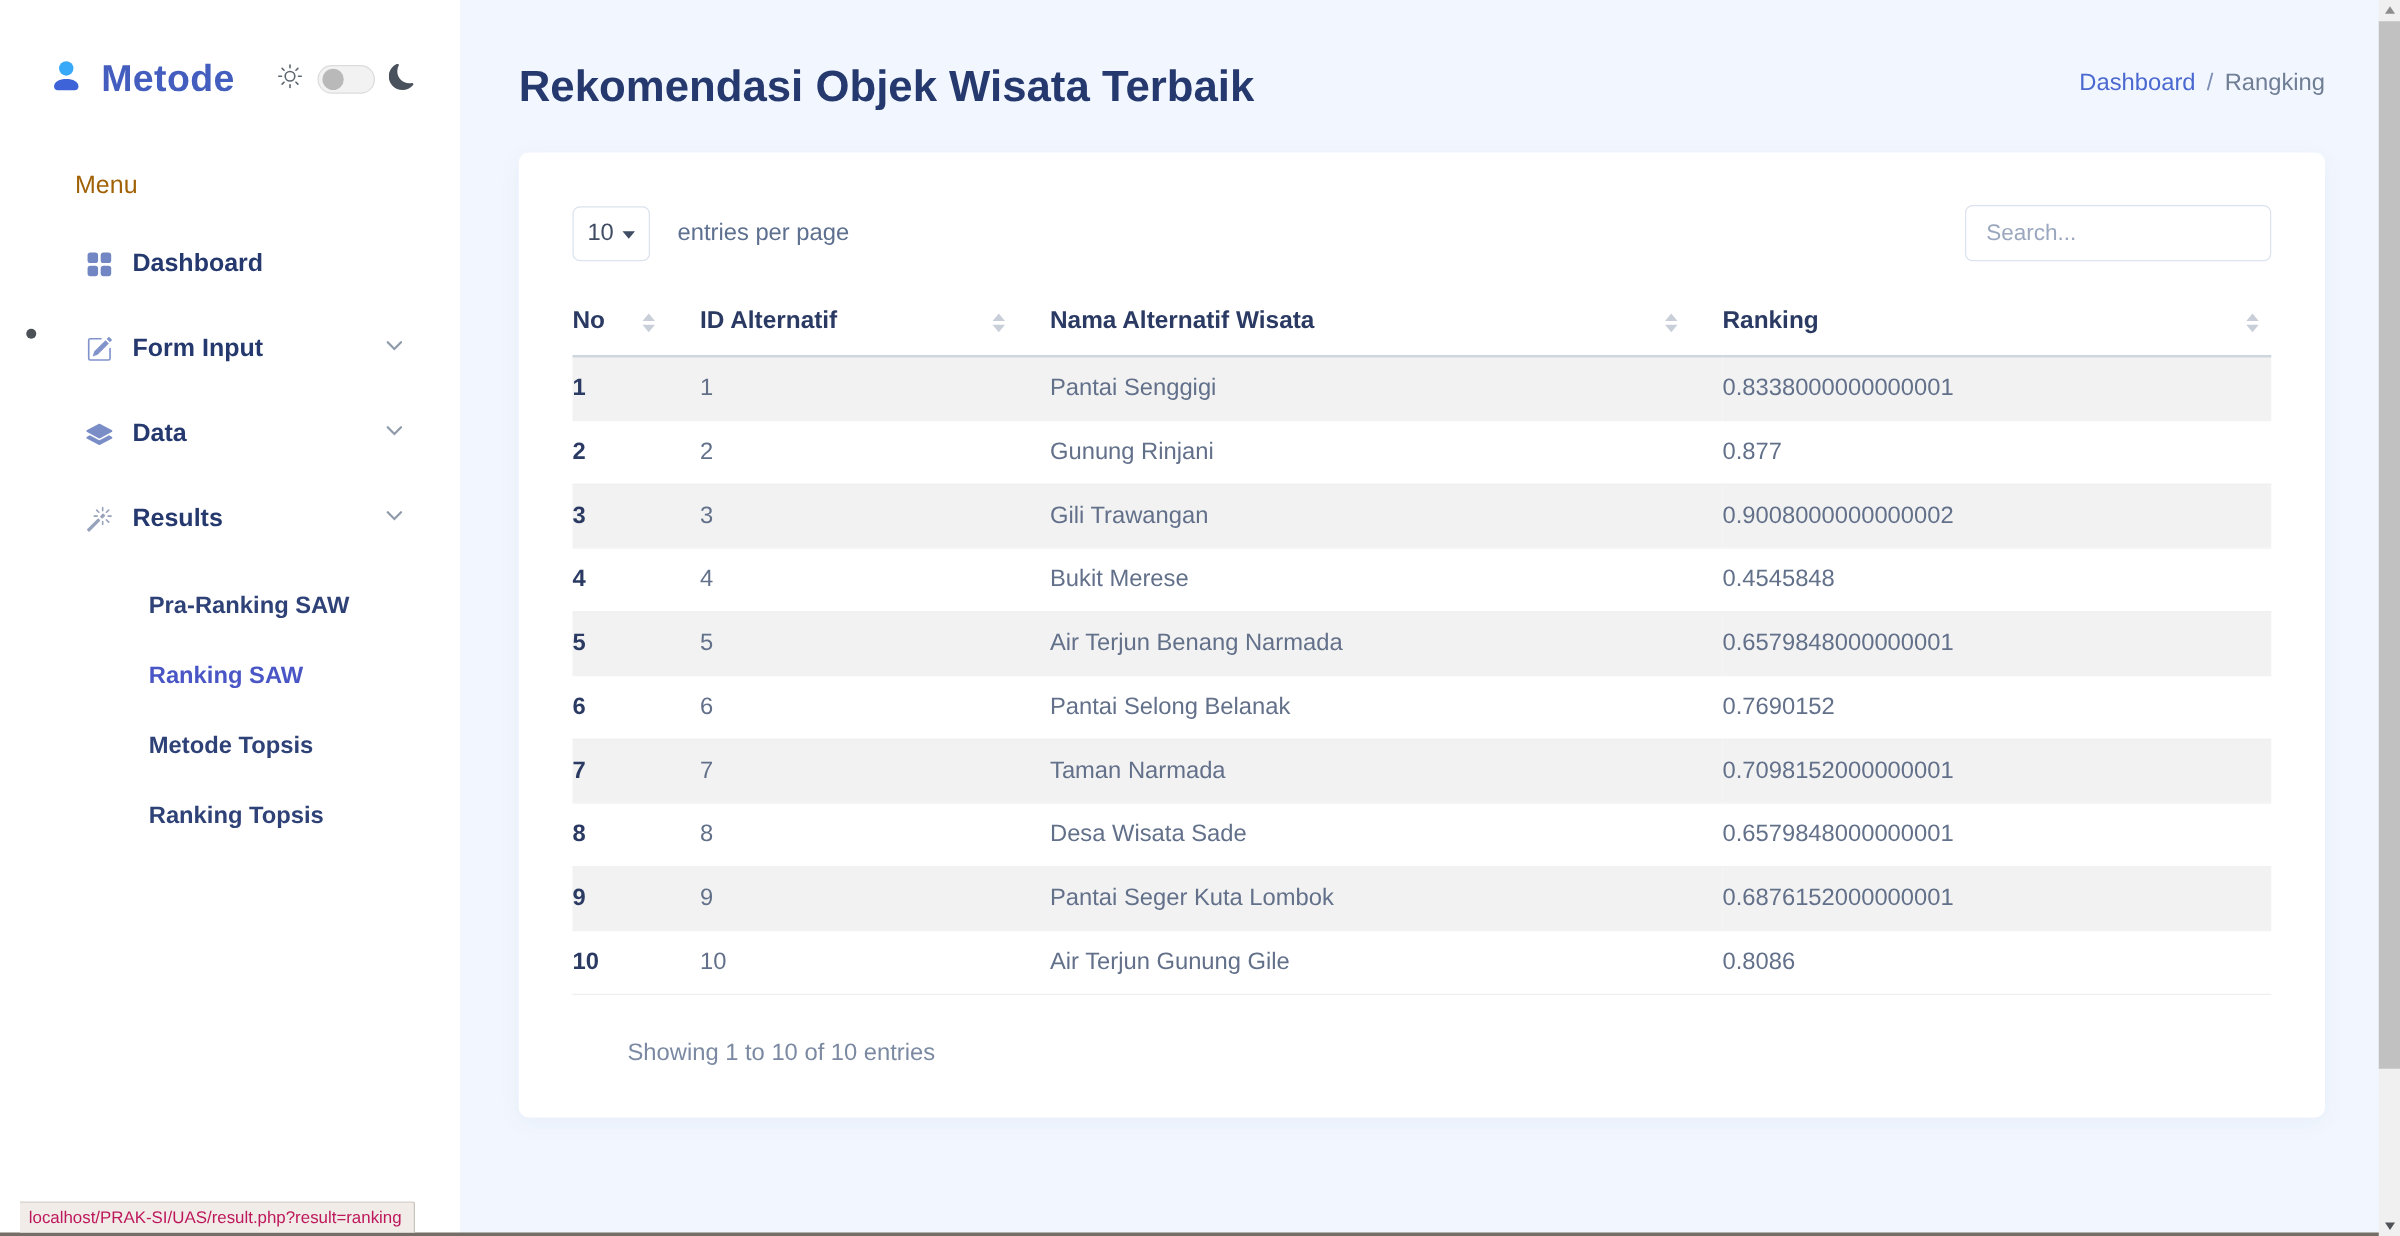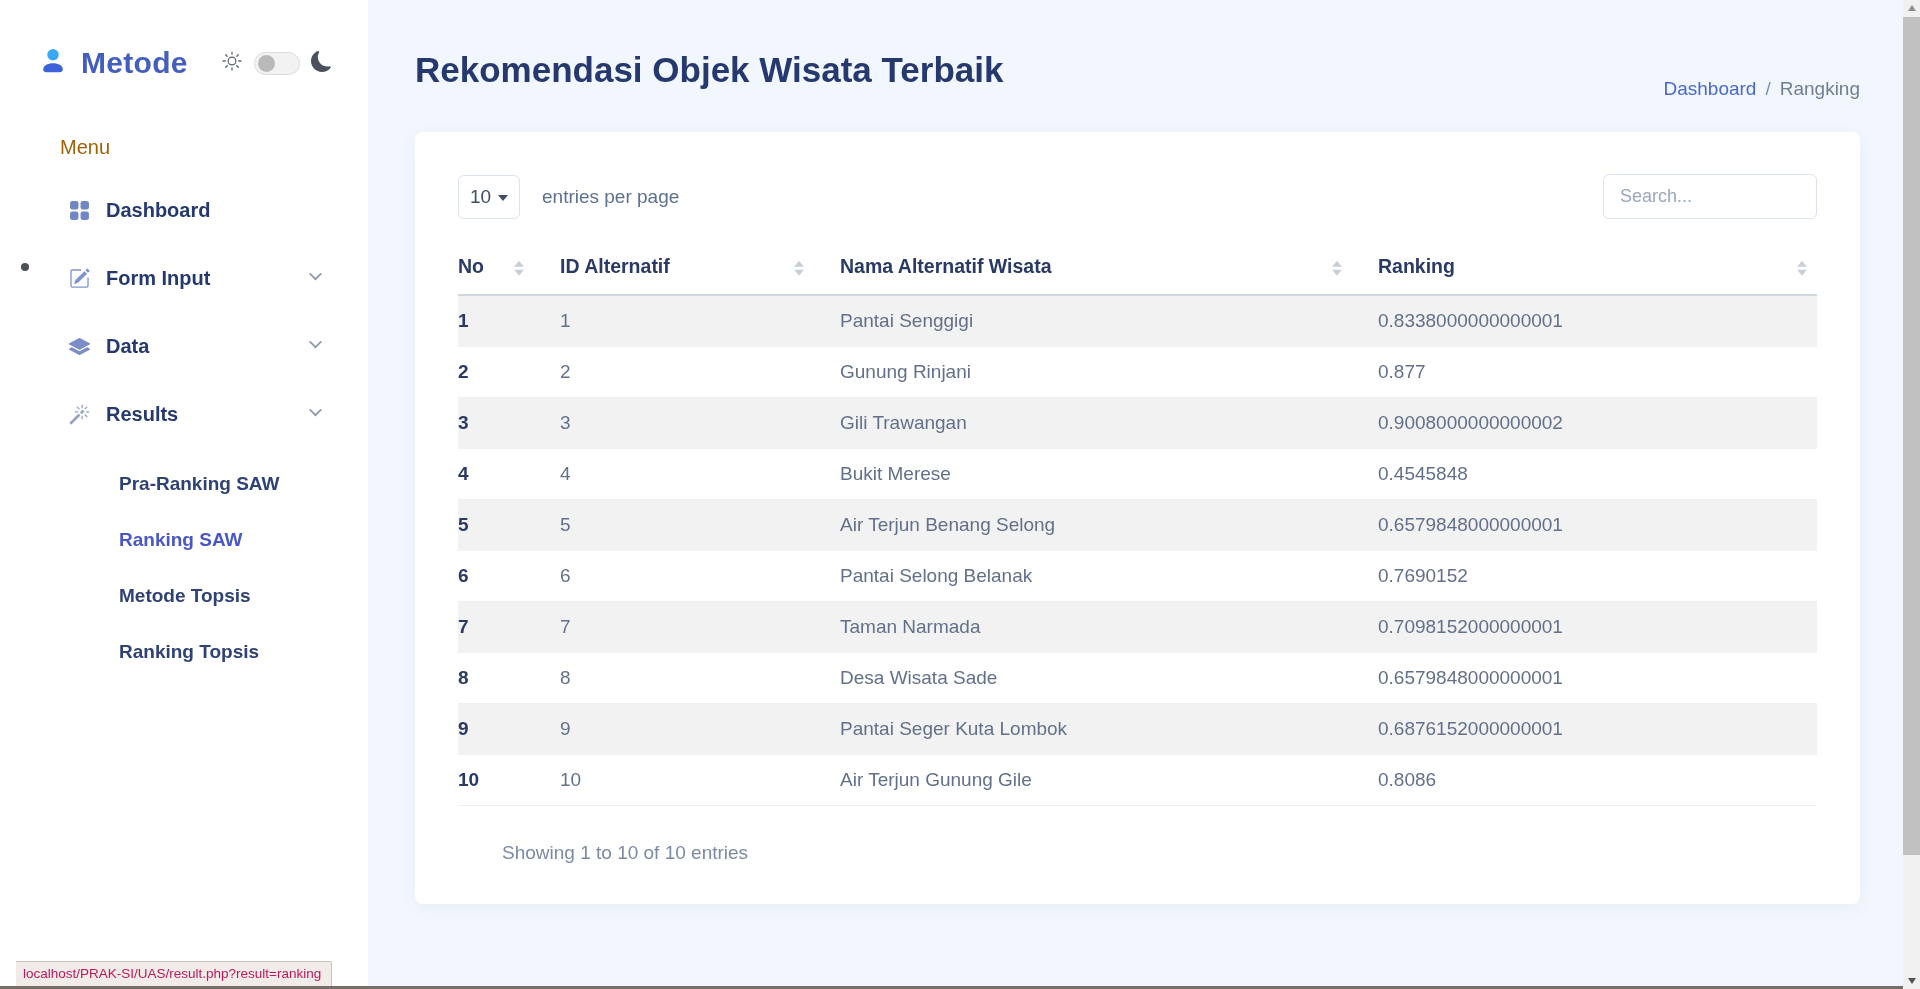--- a/index.html
+++ b/index.html
@@ -28,32 +28,32 @@
   .bullet-dot { position:absolute; left:21px; top:263px; width:8px; height:8px; border-radius:50%; background:#4b5157; }
 
   .sub-item { margin:34px 0 0 119px; font-size:19px; font-weight:600; color:#2f4277; cursor:pointer; }
   .sub-item.active { color:#4a56c5; }
 
   
   .main { position:absolute; left:368px; top:0; right:17px; bottom:0; padding:50px 43px 0 47px; }
   .header-row { display:flex; justify-content:space-between; align-items:flex-start; }
   .page-title { margin:0; font-size:35px; font-weight:700; color:#25396f; }
   .page-subtitle { margin-top:16px; font-size:19px; line-height:1.45; color:#7c8db5; max-width:705px; }
-  .breadcrumb { font-size:19px; margin-top:28px; white-space:nowrap; }
+  .breadcrumb { font-size:19px; margin-top:6px; white-space:nowrap; }
   .bc-link { color:#4a68d0; cursor:pointer; text-decoration:none; }
   .bc-sep { color:#7c8db5; margin:0 9px; }
   .bc-cur { color:#6f7d95; }
 
   .card { margin-top:32px; background:#fff; border-radius:8px; box-shadow:0 4px 18px rgba(30,50,100,.05); padding:42px 43px 40px; height:772px; }
 
   .toolbar { display:flex; align-items:center; }
   .entries-select { display:flex; align-items:center; justify-content:center; gap:7px; width:62px; height:44px; border:1px solid #dbe3ee; border-radius:6px; font-size:19px; color:#3f4c63; cursor:pointer; background:#fff; }
   .sel-chev { width:0; height:0; border-left:5px solid transparent; border-right:5px solid transparent; border-top:6px solid #3f4c63; margin-top:3px; }
   .entries-label { margin-left:22px; font-size:19px; color:#5e7090; }
-  .search-input { margin-left:auto; width:214px; height:45px; border:1px solid #dbe3ee; border-radius:6px; padding:0 16px; font-size:18px; color:#3f4c63; background:#fff; outline:none; font-family:"Liberation Sans", sans-serif; }
+  .search-input { margin-left:auto; width:245px; height:45px; border:1px solid #dbe3ee; border-radius:6px; padding:0 16px; font-size:18px; color:#3f4c63; background:#fff; outline:none; font-family:"Liberation Sans", sans-serif; }
   .search-input::placeholder { color:#9aa7bf; }
 
   table.data-table { width:100%; border-collapse:collapse; margin-top:26px; }
   .data-table th { position:relative; text-align:left; font-size:19.5px; font-weight:700; color:#2a3a63; padding:10px 46px 16px 0; border-bottom:2px solid #cfd6de; }
   .sorter { position:absolute; right:36px; top:50%; transform:translateY(-62%); display:flex; flex-direction:column; gap:3px; cursor:pointer; }
   .data-table th:last-child .sorter { right:10px; }
   .sorter i { display:block; width:0; height:0; border-left:5px solid transparent; border-right:5px solid transparent; }
   .sorter .up   { border-bottom:6px solid #c9cfd8; }
   .sorter .down { border-top:6px solid #c9cfd8; }
 
@@ -253,21 +253,21 @@
   <tr>
     <td class="col-no">4</td>
     <td>4</td>
     <td>Bukit Merese</td>
     <td>0.4545848</td>
   </tr>
 
   <tr class="striped">
     <td class="col-no">5</td>
     <td>5</td>
-    <td>Air Terjun Benang Selong</td>
+    <td>Air Terjun Benang Narmada</td>
     <td>0.6579848000000001</td>
   </tr>
 
   <tr>
     <td class="col-no">6</td>
     <td>6</td>
     <td>Pantai Selong Belanak</td>
     <td>0.7690152</td>
   </tr>
 

